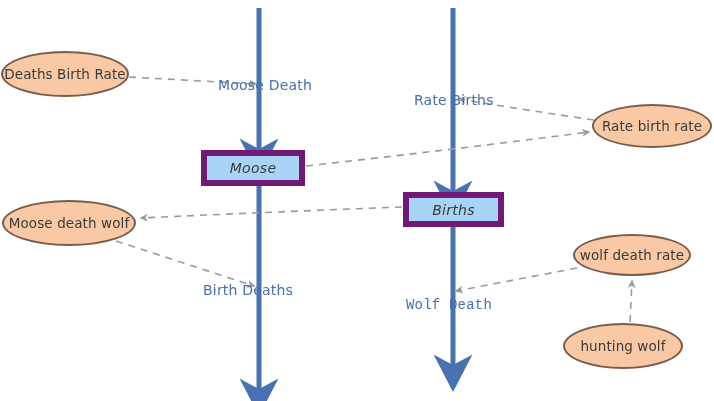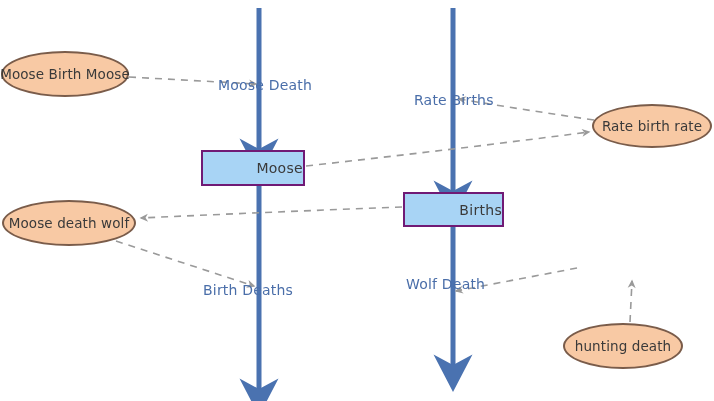--- a/index.html
+++ b/index.html
@@ -22,25 +22,26 @@
     position: absolute;
     top: 0;
     left: 0;
     width: 714px;
     height: 401px;
   }
   .stock-box {
     position: absolute;
     box-sizing: border-box;
     background: #a8d4f5;
-    border: 2px solid #701a75;
+    border: 6px solid #701a75;
     display: flex;
     align-items: center;
-    justify-content: flex-end;
+    justify-content: center;
     z-index: 5;
+    font-style: italic;
   }
   .stock-label {
     font-family: "DejaVu Sans", sans-serif;
     font-size: 14px;
     color: #3a3a3a;
     letter-spacing: 0.3px;
     white-space: nowrap;
   }
   .var-ellipse {
     position: absolute;
@@ -112,37 +113,40 @@
 
   <div class="stock-box" style="left:201px; top:150px; width:104px; height:36px;">
     <span class="stock-label">Moose</span>
   </div>
 
   <div class="stock-box" style="left:403px; top:192px; width:101px; height:35px;">
     <span class="stock-label">Births</span>
   </div>
 
   <div class="var-ellipse" style="left:1px; top:51px; width:128px; height:46px;">
-    <span class="var-label">Moose Birth Moose</span>
+    <span class="var-label">Deaths Birth Rate</span>
   </div>
 
   <div class="var-ellipse" style="left:592px; top:104px; width:120px; height:44px;">
     <span class="var-label">Rate birth rate</span>
   </div>
 
   <div class="var-ellipse" style="left:2px; top:200px; width:134px; height:46px;">
     <span class="var-label">Moose death wolf</span>
   </div>
 
+  <div class="var-ellipse" style="left:573px; top:234px; width:118px; height:42px;">
+    <span class="var-label">wolf death rate</span>
+  </div>
 
   <div class="var-ellipse" style="left:563px; top:323px; width:120px; height:46px;">
-    <span class="var-label">hunting death</span>
+    <span class="var-label">hunting wolf</span>
   </div>
 
   <div class="flow-label" style="left:218px; top:77px;">Moose Death</div>
 
   <div class="flow-label" style="left:203px; top:282px;">Birth Deaths</div>
 
   <div class="flow-label" style="left:414px; top:92px;">Rate Births</div>
 
-  <div class="flow-label" style="left:406px; top:276px;">Wolf Death</div>
+  <div class="flow-label" style="left:406px; top:297px;font-family:Liberation Mono, monospace;">Wolf Death</div>
 
 </div>
 
 </body></html>

